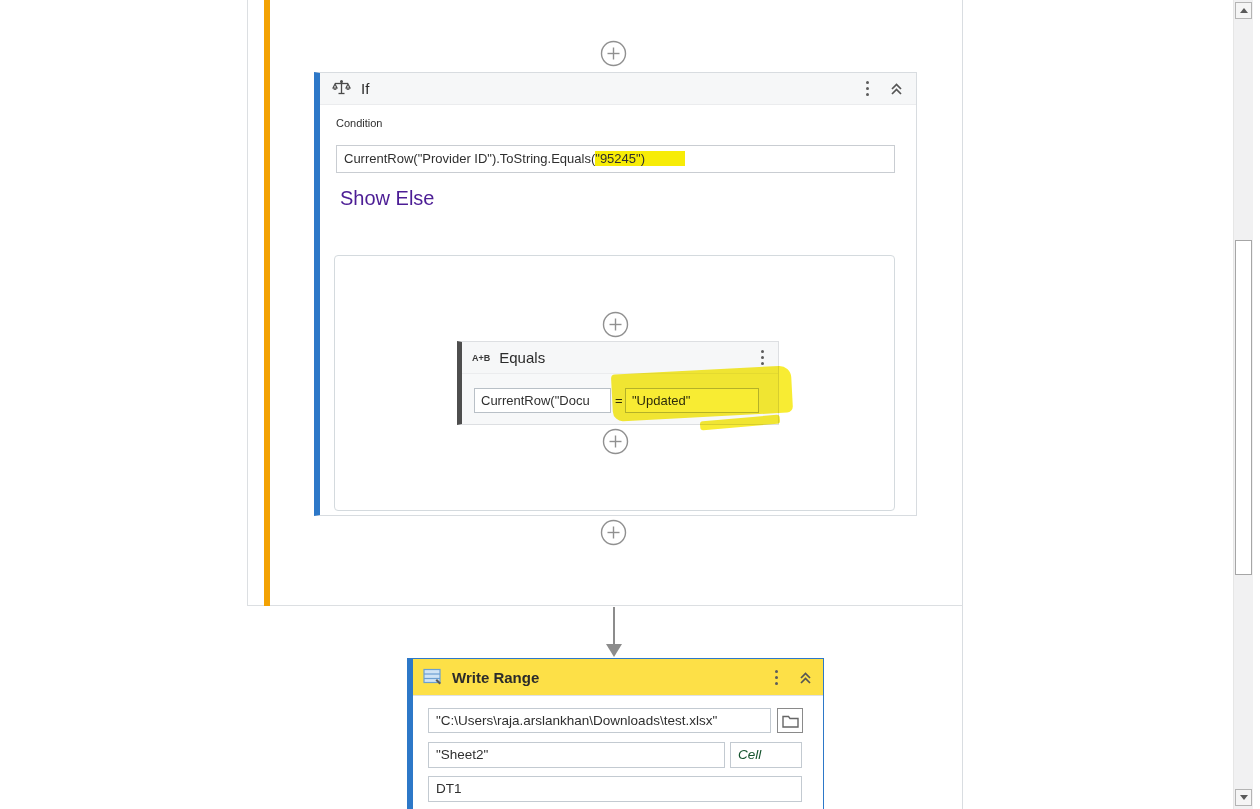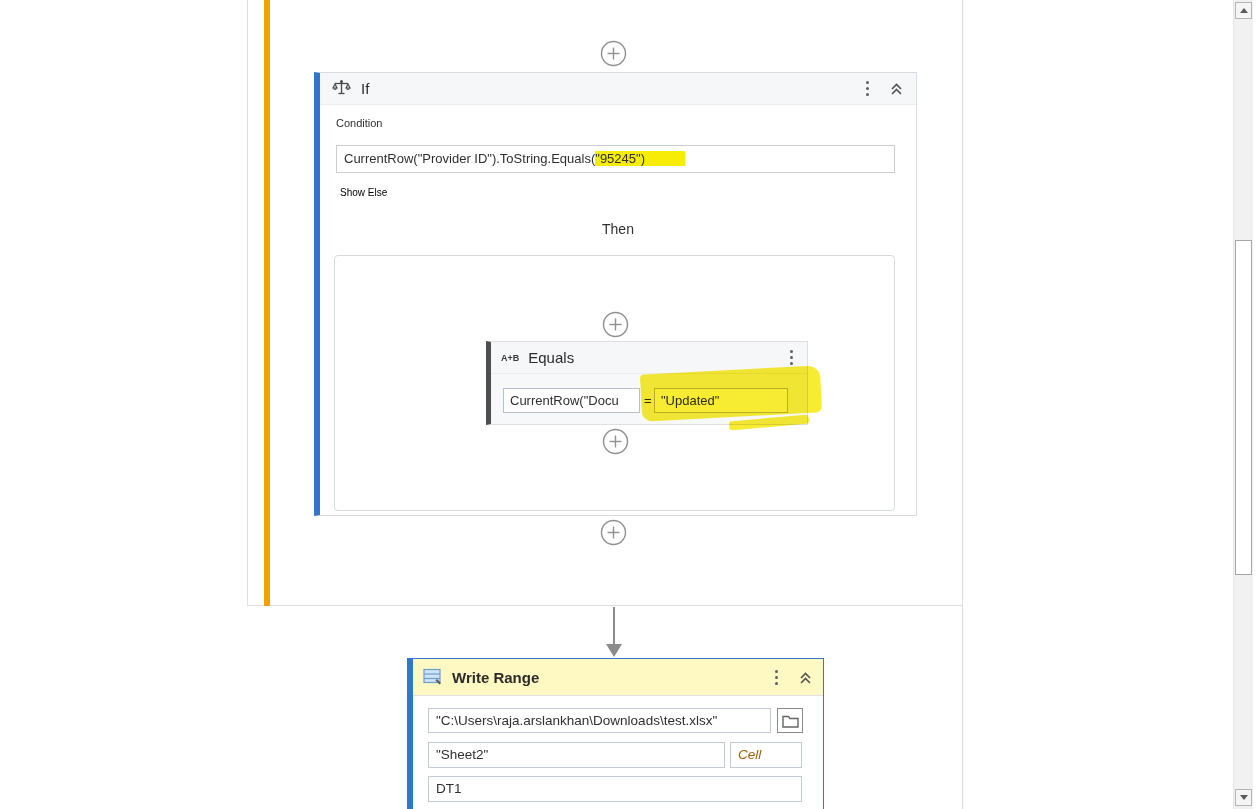--- a/index.html
+++ b/index.html
@@ -30,28 +30,28 @@
   #if-card { left:314px; top:72px; width:603px; height:444px; background:#fff;
              border:1px solid #d8dce0; border-left:6px solid #2d78c8; }
   #if-card .card-header { height:32px; background:#f6f7f8; border-bottom:1px solid #ebecee;
                           padding:0 12px 0 12px; }
   #if-body { position:relative; height:410px; }
   #cond-label { left:16px; top:12px; font-size:11px; }
   #cond-input { left:16px; top:40px; width:559px; height:28px; background:#fff;
                 border:1px solid #c9cdd2; font-size:13px; line-height:26px;
                 padding:0 7px; white-space:nowrap; overflow:hidden; cursor:text; }
   #cond-input .hl { background:#f7ec07; padding-right:40px; }
-  #show-else { left:20px; top:82px; font-size:10px; color:#000000; cursor:pointer; }
+  #show-else { left:20px; top:82px; font-size:20px; color:#4c1d95; cursor:pointer; }
   #then-label { left:0; right:0; top:116px; text-align:center; font-size:14px; }
   #then-box { left:14px; top:150px; width:561px; height:256px;
               border:1px solid #d4dade; border-radius:4px; background:#fff; }
 
   
   #assign-card { left:122px; top:85px; width:322px; height:84px; background:#f7f8f9;
-                 border:1px solid #dddfe2; border-left:5px solid #4e4e4e;margin-left:29px; }
+                 border:1px solid #dddfe2; border-left:5px solid #4e4e4e; }
   #assign-card .card-header { height:32px; padding:0 8px 0 10px; }
   #ab-icon { font-size:9px; font-weight:bold; color:#3a3a3a; letter-spacing:0; }
   .a-input { background:#fff; border:1px solid #b9c0c7; font-size:13px; line-height:23px;
              height:25px; padding:0 6px; white-space:nowrap; overflow:hidden; cursor:text; }
   #a-left { left:12px; top:46px; width:137px; }
   #a-eq   { left:153px; top:46px; line-height:25px; font-size:13px; }
   #a-right{ left:163px; top:46px; width:134px; }
   .marker { background:#f6e800; opacity:.8; mix-blend-mode:multiply; pointer-events:none; }
   #marker-main { left:150px; top:28px; width:180px; height:47px; transform:rotate(-3deg);
                  border-radius:4px 12px 6px 10px; }
@@ -60,32 +60,32 @@
 
   
   #arrow-line { left:613px; top:607px; width:2px; height:38px; background:#8c8c8c; }
   #arrow-head { left:606px; top:644px; width:0; height:0;
                 border-left:8px solid transparent; border-right:8px solid transparent;
                 border-top:13px solid #8c8c8c; }
 
   
   #wr-card { left:407px; top:658px; width:417px; height:170px; background:#fff;
              border:1px solid #2d78c8; border-left:6px solid #2d78c8; }
-  #wr-card .card-header { height:37px; background:#fef9c3; border-bottom:1px solid #dfe1e3;
+  #wr-card .card-header { height:37px; background:#fde047; border-bottom:1px solid #dfe1e3;
                           padding:0 10px 0 10px; }
   #wr-card .hdr-title { font-weight:bold; }
   #wr-body { position:relative; }
   .wr-input { background:#fff; border:1px solid #c3cad1; font-size:13.5px; line-height:24px;
               height:26px; padding:0 7px; white-space:nowrap; overflow:hidden; cursor:text; }
   #wr-path   { left:15px; top:12px; width:343px; height:25px; line-height:23px; }
   #wr-browse { left:364px; top:12px; width:26px; height:25px; border:1px solid #8a8a8a;
                background:#fff; display:flex; align-items:center; justify-content:center;
                cursor:pointer; }
   #wr-sheet  { left:15px; top:46px; width:297px; }
-  #wr-cell   { left:317px; top:46px; width:72px; font-style:italic; color:#a16207; }
+  #wr-cell   { left:317px; top:46px; width:72px; font-style:italic; color:#14532d; }
   #wr-dt     { left:15px; top:80px; width:374px; }
 
   
   #sb-track { left:1233px; top:0; width:20px; height:809px; background:#f1f1f2;
               border-left:1px solid #e6e6e6; }
   .sb-btn { left:1235px; width:17px; height:17px; background:#f5f5f5;
             border:1px solid #b4b4b4; display:flex; align-items:center;
             justify-content:center; cursor:pointer; }
   #sb-up { top:2px; } #sb-down { top:789px; }
   .tri-up { width:0; height:0; border-left:4px solid transparent;
@@ -141,21 +141,20 @@
       </span>
     </div>
 
     <div id="if-body">
       <div class="abs" id="cond-label">Condition</div>
 
       <div class="abs" id="cond-input"><span>CurrentRow("Provider ID").ToString.Equals(</span><span class="hl">"95245")</span></div>
 
       <div class="abs" id="show-else">Show Else</div>
 
-      <div class="abs" id="then-label">Then</div>
 
       <div class="abs" id="then-box">
 
         <div class="abs add-btn" style="left:267px; top:55px;">
           <svg width="27" height="27" viewBox="0 0 27 27">
             <circle cx="13.5" cy="13.5" r="12" fill="#ffffff" stroke="#909090" stroke-width="1.4"></circle>
             <line x1="13.5" y1="7.5" x2="13.5" y2="19.5" stroke="#909090" stroke-width="1.4"></line>
             <line x1="7.5" y1="13.5" x2="19.5" y2="13.5" stroke="#909090" stroke-width="1.4"></line>
           </svg>
         </div>

